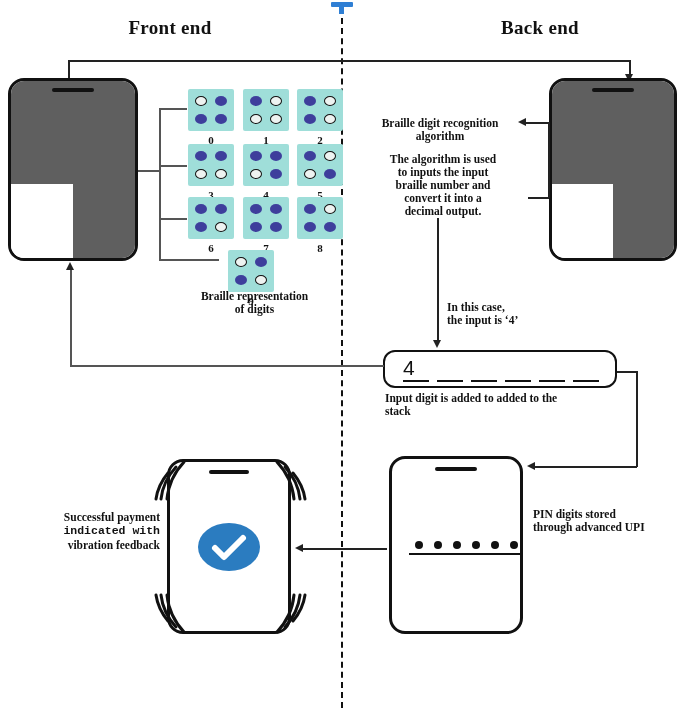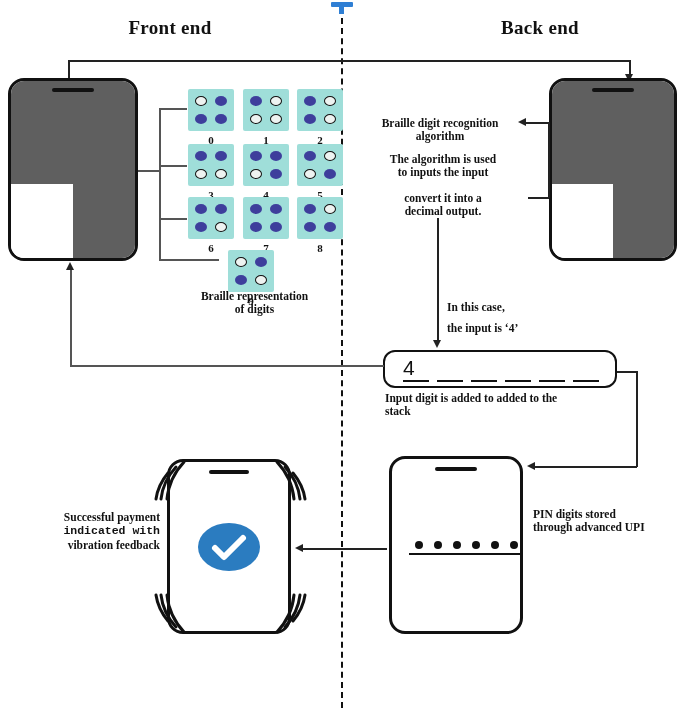--- a/index.html
+++ b/index.html
@@ -168,30 +168,31 @@
     </div>
 
   <div class="abs lbl ctr" style="left:172px;top:289px;width:165px;">Braille representation</div>
   <div class="abs lbl ctr" style="left:172px;top:302px;width:165px;">of digits</div>
 
   <div class="abs lbl ctr" style="left:360px;top:116px;width:160px;">Braille digit recognition</div>
   <div class="abs lbl ctr" style="left:360px;top:129px;width:160px;">algorithm</div>
 
   <div class="abs lbl ctr" style="left:368px;top:152px;width:150px;">The algorithm is used</div>
   <div class="abs lbl ctr" style="left:368px;top:165px;width:150px;">to inputs the input</div>
+  <div class="abs lbl ctr" style="left:368px;top:178px;width:150px;">braille number and</div>
   <div class="abs lbl ctr" style="left:368px;top:191px;width:150px;">convert it into a</div>
   <div class="abs lbl ctr" style="left:368px;top:204px;width:150px;">decimal output.</div>
 
   <div class="ln lnv" style="left:548px;top:122px;height:76px;"></div>
   <div class="ln lnh" style="left:525px;top:122px;width:24px;"></div>
   <div class="ln lnh" style="left:528px;top:197px;width:21px;"></div>
   <div class="arrow ar-left" style="left:518px;top:118px;"></div>
 
   <div class="abs lbl" style="left:447px;top:300px;width:170px;">In this case,</div>
-  <div class="abs lbl" style="left:447px;top:321px;width:170px;">the input is ‘4’</div>
+  <div class="abs lbl" style="left:447px;top:313px;width:170px;">the input is ‘4’</div>
 
   <div class="ln lnv" style="left:437px;top:218px;height:124px;"></div>
   <div class="arrow ar-down" style="left:433px;top:340px;"></div>
 
   <div id="inputbox" style="left:383px;top:350px;width:234px;height:38px;">
     <span id="inputdigit" style="left:18px;top:4px;">4</span>
     <div id="blanks">
         <div class="blank" style="left: 18px; top: 28px; width: 26px;"></div>
         <div class="blank" style="left: 52px; top: 28px; width: 26px;"></div>
         <div class="blank" style="left: 86px; top: 28px; width: 26px;"></div>

